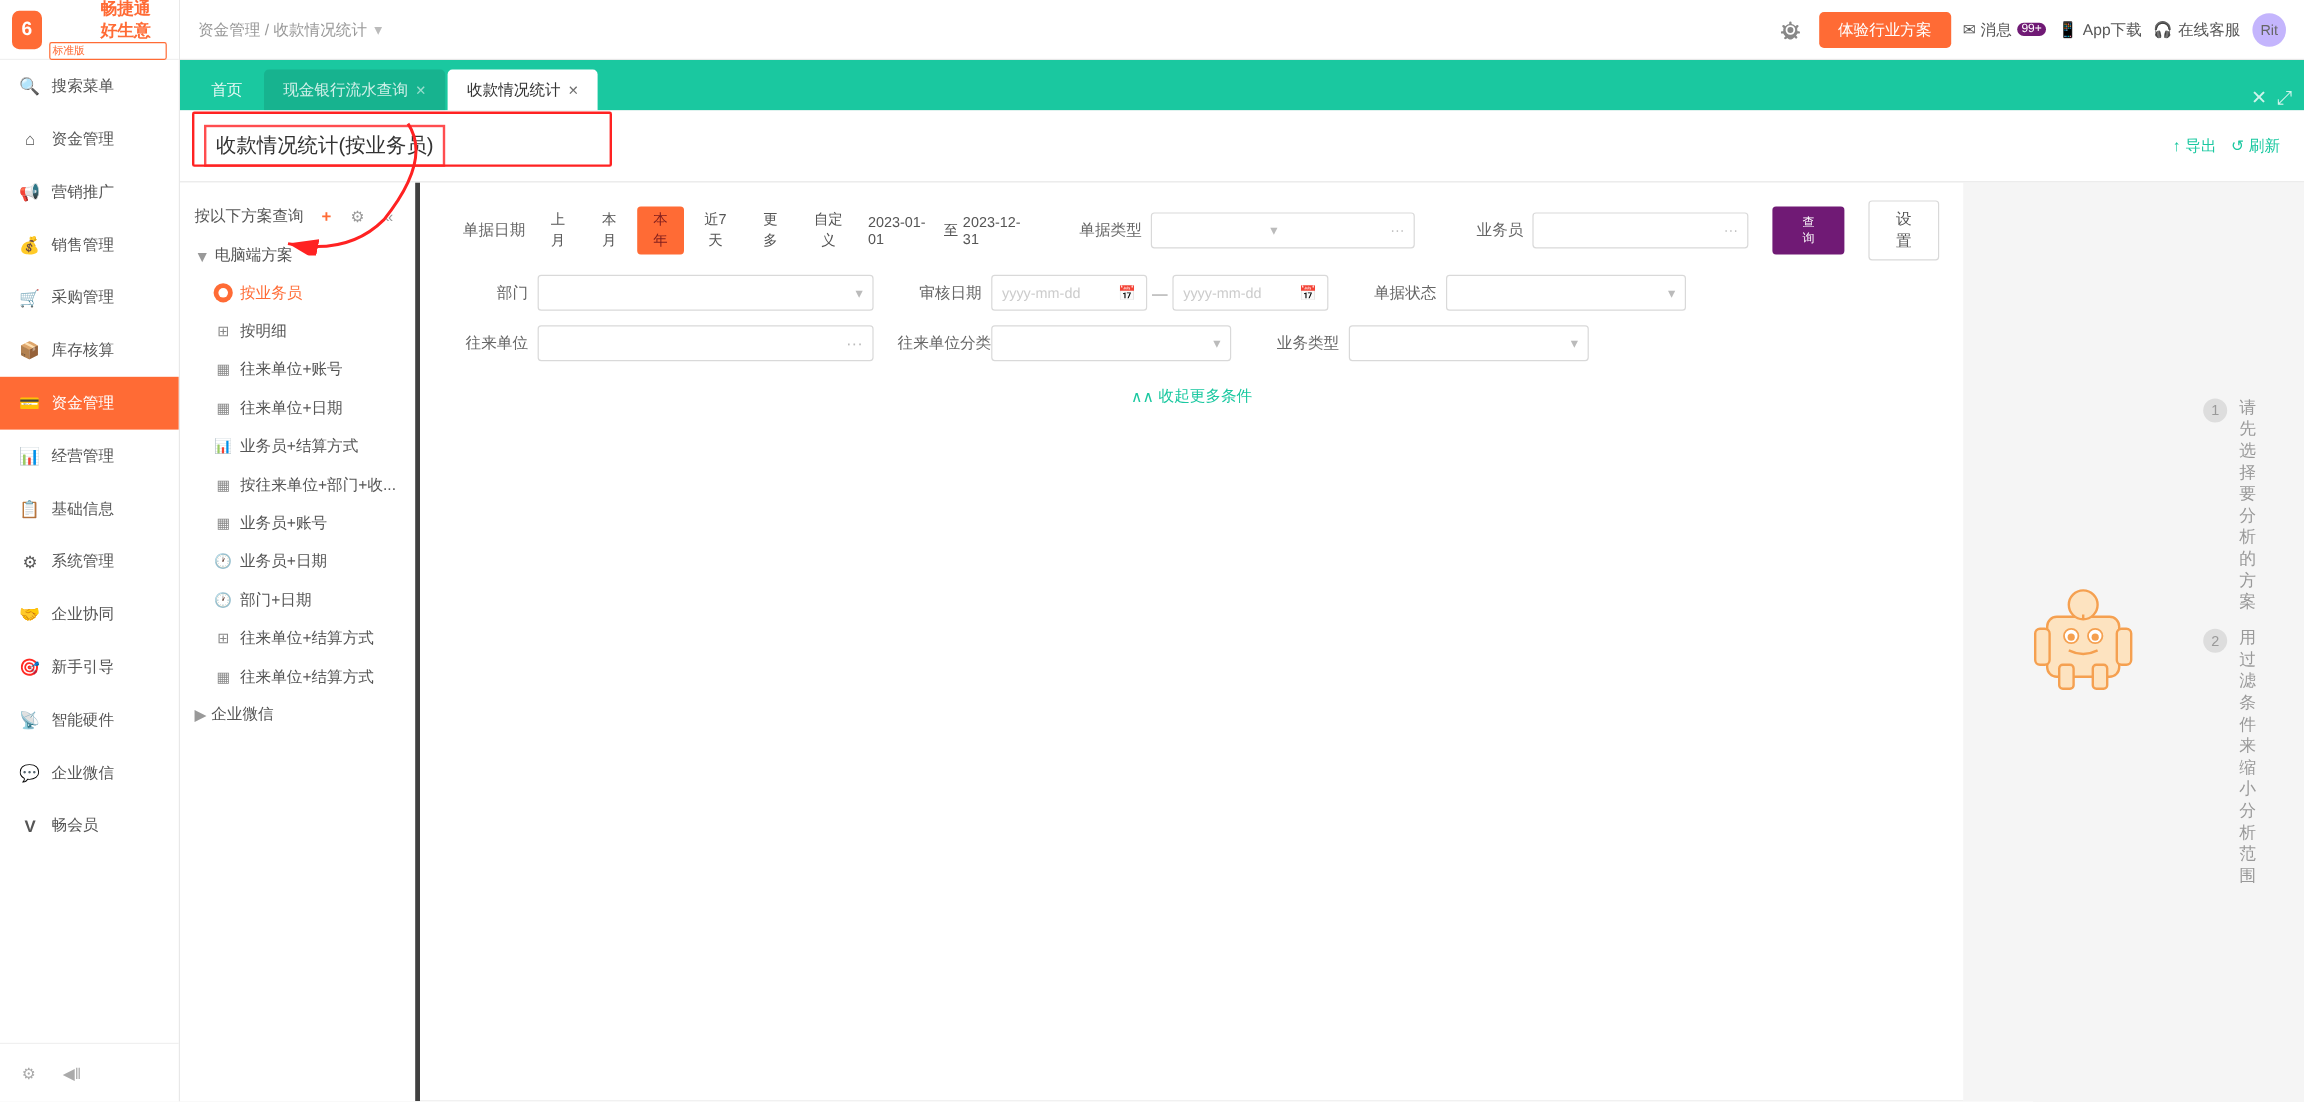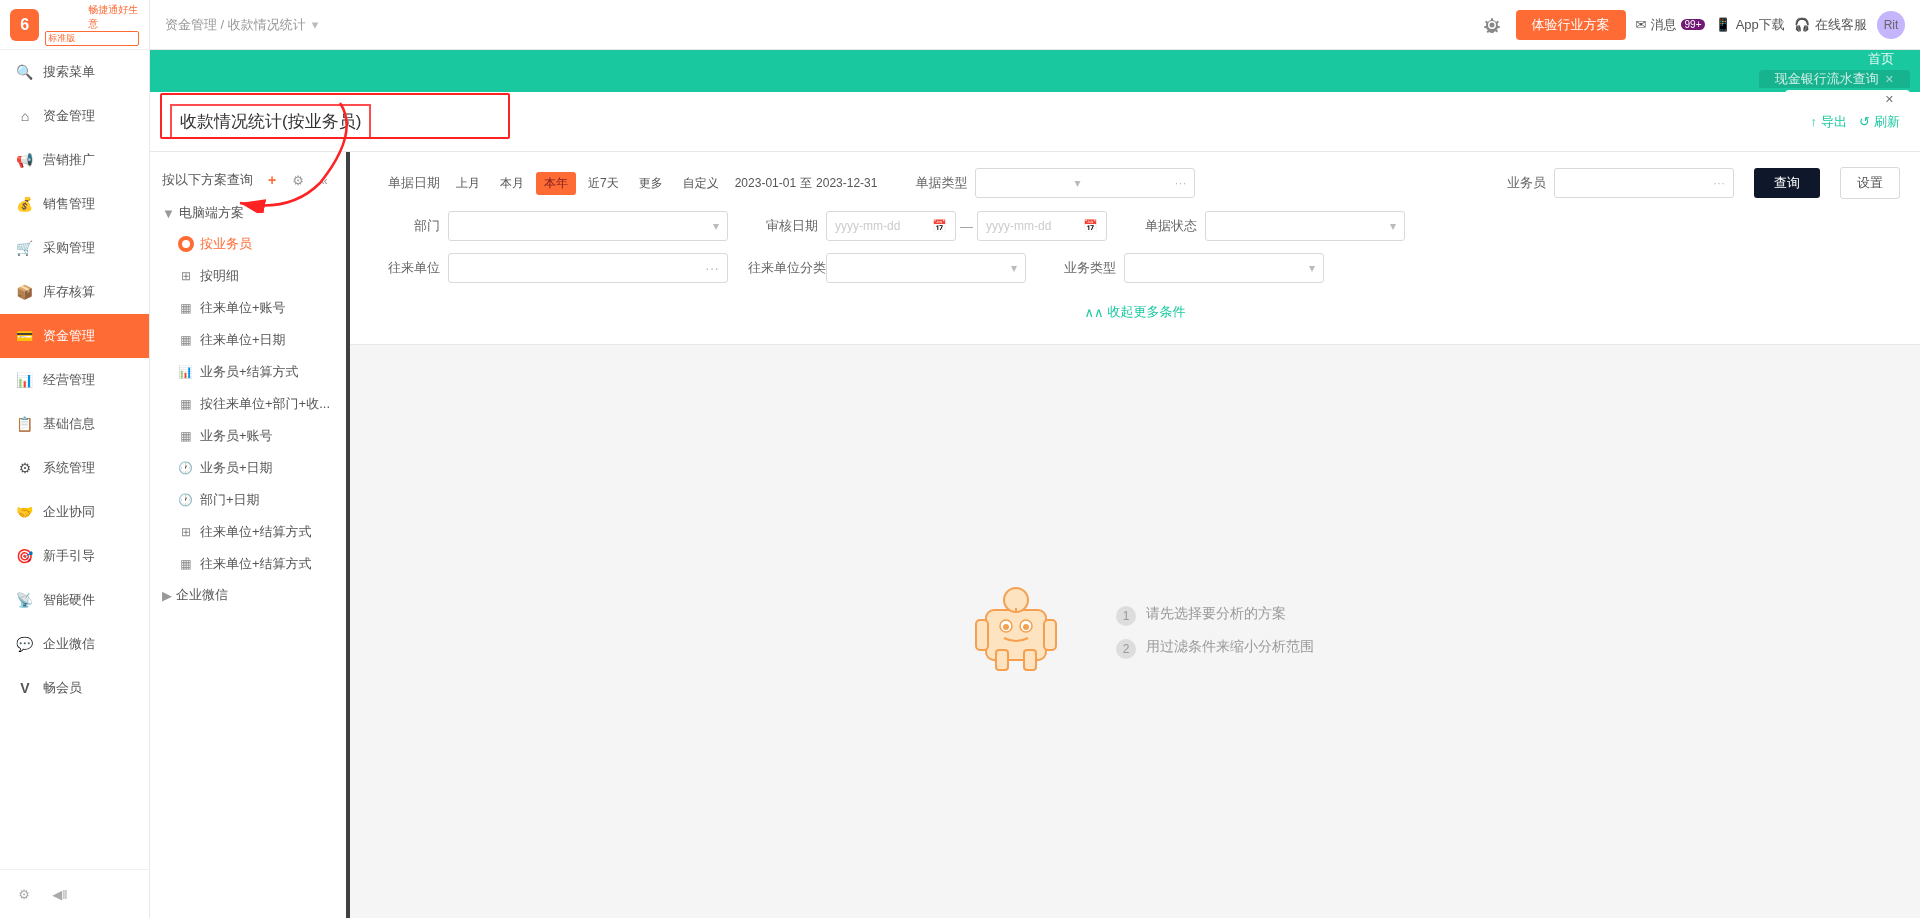--- a/index.html
+++ b/index.html
@@ -21,21 +21,21 @@
     .main { flex: 1; display: flex; flex-direction: column; height: 918px; overflow: hidden; }
 
     
     .topbar { height: 50px; background: #fff; display: flex; align-items: center; padding: 0 15px; border-bottom: 1px solid #e8e8e8; gap: 10px; }
     .topbar-btn { display: flex; align-items: center; gap: 4px; cursor: pointer; color: #555; font-size: 13px; }
     .topbar-btn.primary { background: #ff6b35; color: white; padding: 6px 16px; border-radius: 4px; border: none; cursor: pointer; font-size: 13px; }
     .message-badge { background: #701a75; color: white; font-size: 10px; padding: 0 4px; border-radius: 8px; min-width: 18px; text-align: right; }
     .gear-icon { width: 28px; height: 28px; display: flex; align-items: center; justify-content: center; cursor: pointer; color: #888; }
 
     
-    .tabs-bar { height: 42px; background: #1ac8a0; display: flex; align-items: flex-end; padding: 0 10px; gap: 2px; flex-direction: column; }
+    .tabs-bar { height: 42px; background: #1ac8a0; display: flex; align-items: flex-end; padding: 0 10px; gap: 2px; }
     .tab { height: 34px; padding: 0 16px; display: flex; align-items: center; gap: 6px; cursor: pointer; border-radius: 4px 4px 0 0; font-size: 13px; color: rgba(255,255,255,0.8); background: rgba(0,0,0,0.1); }
     .tab.active { background: #fff; color: #333; }
     .tab-home { color: rgba(255,255,255,0.9); background: transparent; }
     .tab-close { font-size: 11px; color: inherit; cursor: pointer; opacity: 0.7; }
     .tabs-right { margin-left: auto; display: flex; align-items: center; gap: 8px; }
     .tabs-right-btn { color: rgba(255,255,255,0.8); cursor: pointer; font-size: 16px; }
 
     
     .page { flex: 1; background: #f5f5f5; overflow: hidden; display: flex; flex-direction: column; }
     .page-header { background: #fff; padding: 12px 20px; display: flex; align-items: center; justify-content: space-between; border-bottom: 1px solid #e8e8e8; }
@@ -54,59 +54,59 @@
     .scheme-group { }
     .scheme-group-title { display: flex; align-items: center; padding: 6px 12px; cursor: pointer; color: #555; font-size: 13px; }
     .scheme-group-title .arrow { margin-right: 4px; color: #999; }
     .scheme-item { display: flex; align-items: center; padding: 7px 12px 7px 28px; cursor: pointer; color: #555; font-size: 13px; }
     .scheme-item.active { color: #ff6b35; }
     .scheme-item .item-dot { width: 16px; height: 16px; border-radius: 50%; background: #ff6b35; display: flex; align-items: center; justify-content: center; margin-right: 6px; flex-shrink: 0; }
     .scheme-item .item-dot svg { width: 10px; height: 10px; fill: white; }
     .scheme-item-icon { width: 16px; height: 16px; margin-right: 6px; color: #888; display: flex; align-items: center; justify-content: center; font-size: 12px; flex-shrink: 0; }
 
     
-    .right-content { flex: 1; display: flex; flex-direction: column; background: #f5f5f5; overflow: hidden; }
+    .right-content { flex: 1; display: flex; background: #f5f5f5; overflow: hidden; }
 
     
     .filter-area { background: #fff; padding: 15px 20px; border-bottom: 1px solid #e8e8e8; }
     .filter-row { display: flex; align-items: center; gap: 20px; margin-bottom: 12px; }
     .filter-row:last-child { margin-bottom: 0; }
     .filter-item { display: flex; align-items: center; gap: 8px; }
     .filter-label { color: #666; font-size: 13px; white-space: nowrap; width: 70px; text-align: right; }
     .date-selector { display: flex; align-items: center; gap: 4px; justify-content: space-between; }
     .date-btn { padding: 3px 8px; font-size: 12px; cursor: pointer; color: #555; border: none; background: none; }
     .date-btn.active { background: #ff6b35; color: #7f1d1d; border-radius: 3px; }
     .date-range { display: flex; align-items: center; gap: 4px; font-size: 12px; color: #555; }
     .filter-input-wide { height: 30px; border: 1px solid #d9d9d9; border-radius: 3px; padding: 0 8px; font-size: 13px; color: #555; min-width: 280px; display: flex; align-items: center; justify-content: space-between; cursor: pointer; background: white; }
     .filter-select { height: 30px; border: 1px solid #d9d9d9; border-radius: 3px; padding: 0 8px; font-size: 13px; color: #555; min-width: 200px; display: flex; align-items: center; justify-content: space-between; cursor: pointer; background: white; }
     .chevron-down { color: #bbb; font-size: 12px; }
     .date-input-group { display: flex; align-items: center; gap: 4px; }
     .date-input { height: 30px; border: 1px solid #d9d9d9; border-radius: 3px; padding: 0 8px; font-size: 12px; color: #999; min-width: 130px; display: flex; align-items: center; justify-content: space-between; cursor: pointer; background: white; }
     .date-input .cal-icon { color: #bbb; }
     .date-dash { color: #999; }
-    .query-btn { background: #0f172a; color: white; border: none; border-radius: 3px; padding: 6px 20px; font-size: 13px; cursor: pointer; }
+    .query-btn { background: #701a75; color: white; border: none; border-radius: 3px; padding: 6px 20px; font-size: 10px; cursor: pointer; }
     .set-btn { border: 1px solid #d9d9d9; background: white; color: #555; border-radius: 3px; padding: 6px 16px; font-size: 13px; cursor: pointer; }
     .collapse-btn { display: flex; align-items: center; justify-content: center; gap: 4px; color: #1ac8a0; font-size: 13px; cursor: pointer; padding: 8px; }
 
     
     .empty-state { flex: 1; display: flex; align-items: center; justify-content: center; flex-direction: row; gap: 40px; padding: 40px; }
     .empty-tips { display: flex; flex-direction: column; gap: 12px; }
     .empty-tip { display: flex; align-items: flex-start; gap: 10px; color: #999; font-size: 14px; }
     .tip-num { width: 20px; height: 20px; border-radius: 50%; background: #ddd; display: flex; align-items: center; justify-content: center; font-size: 12px; color: #999; flex-shrink: 0; margin-top: 1px; }
   </style>
 </head>
 <body>
 
 <div class="sidebar">
   <div class="sidebar-logo">
     <div class="logo-icon">
         <span>6</span>
       </div>
     <div>
-      <div style="font-size:10px;color:#ff6b35;font-weight:normal;padding-left:43px;">畅捷通好生意</div>
+      <div style="font-size:14px;color:#ff6b35;font-weight:bold;padding-left:43px;">畅捷通好生意</div>
       <div class="logo-badge">标准版</div>
     </div>
   </div>
   <div class="sidebar-menu">
     <div class="sidebar-item">
       <span class="item-icon">🔍</span>
       <span>搜索菜单</span>
     </div>
     <div class="sidebar-item">
       <span class="item-icon">⌂</span>

